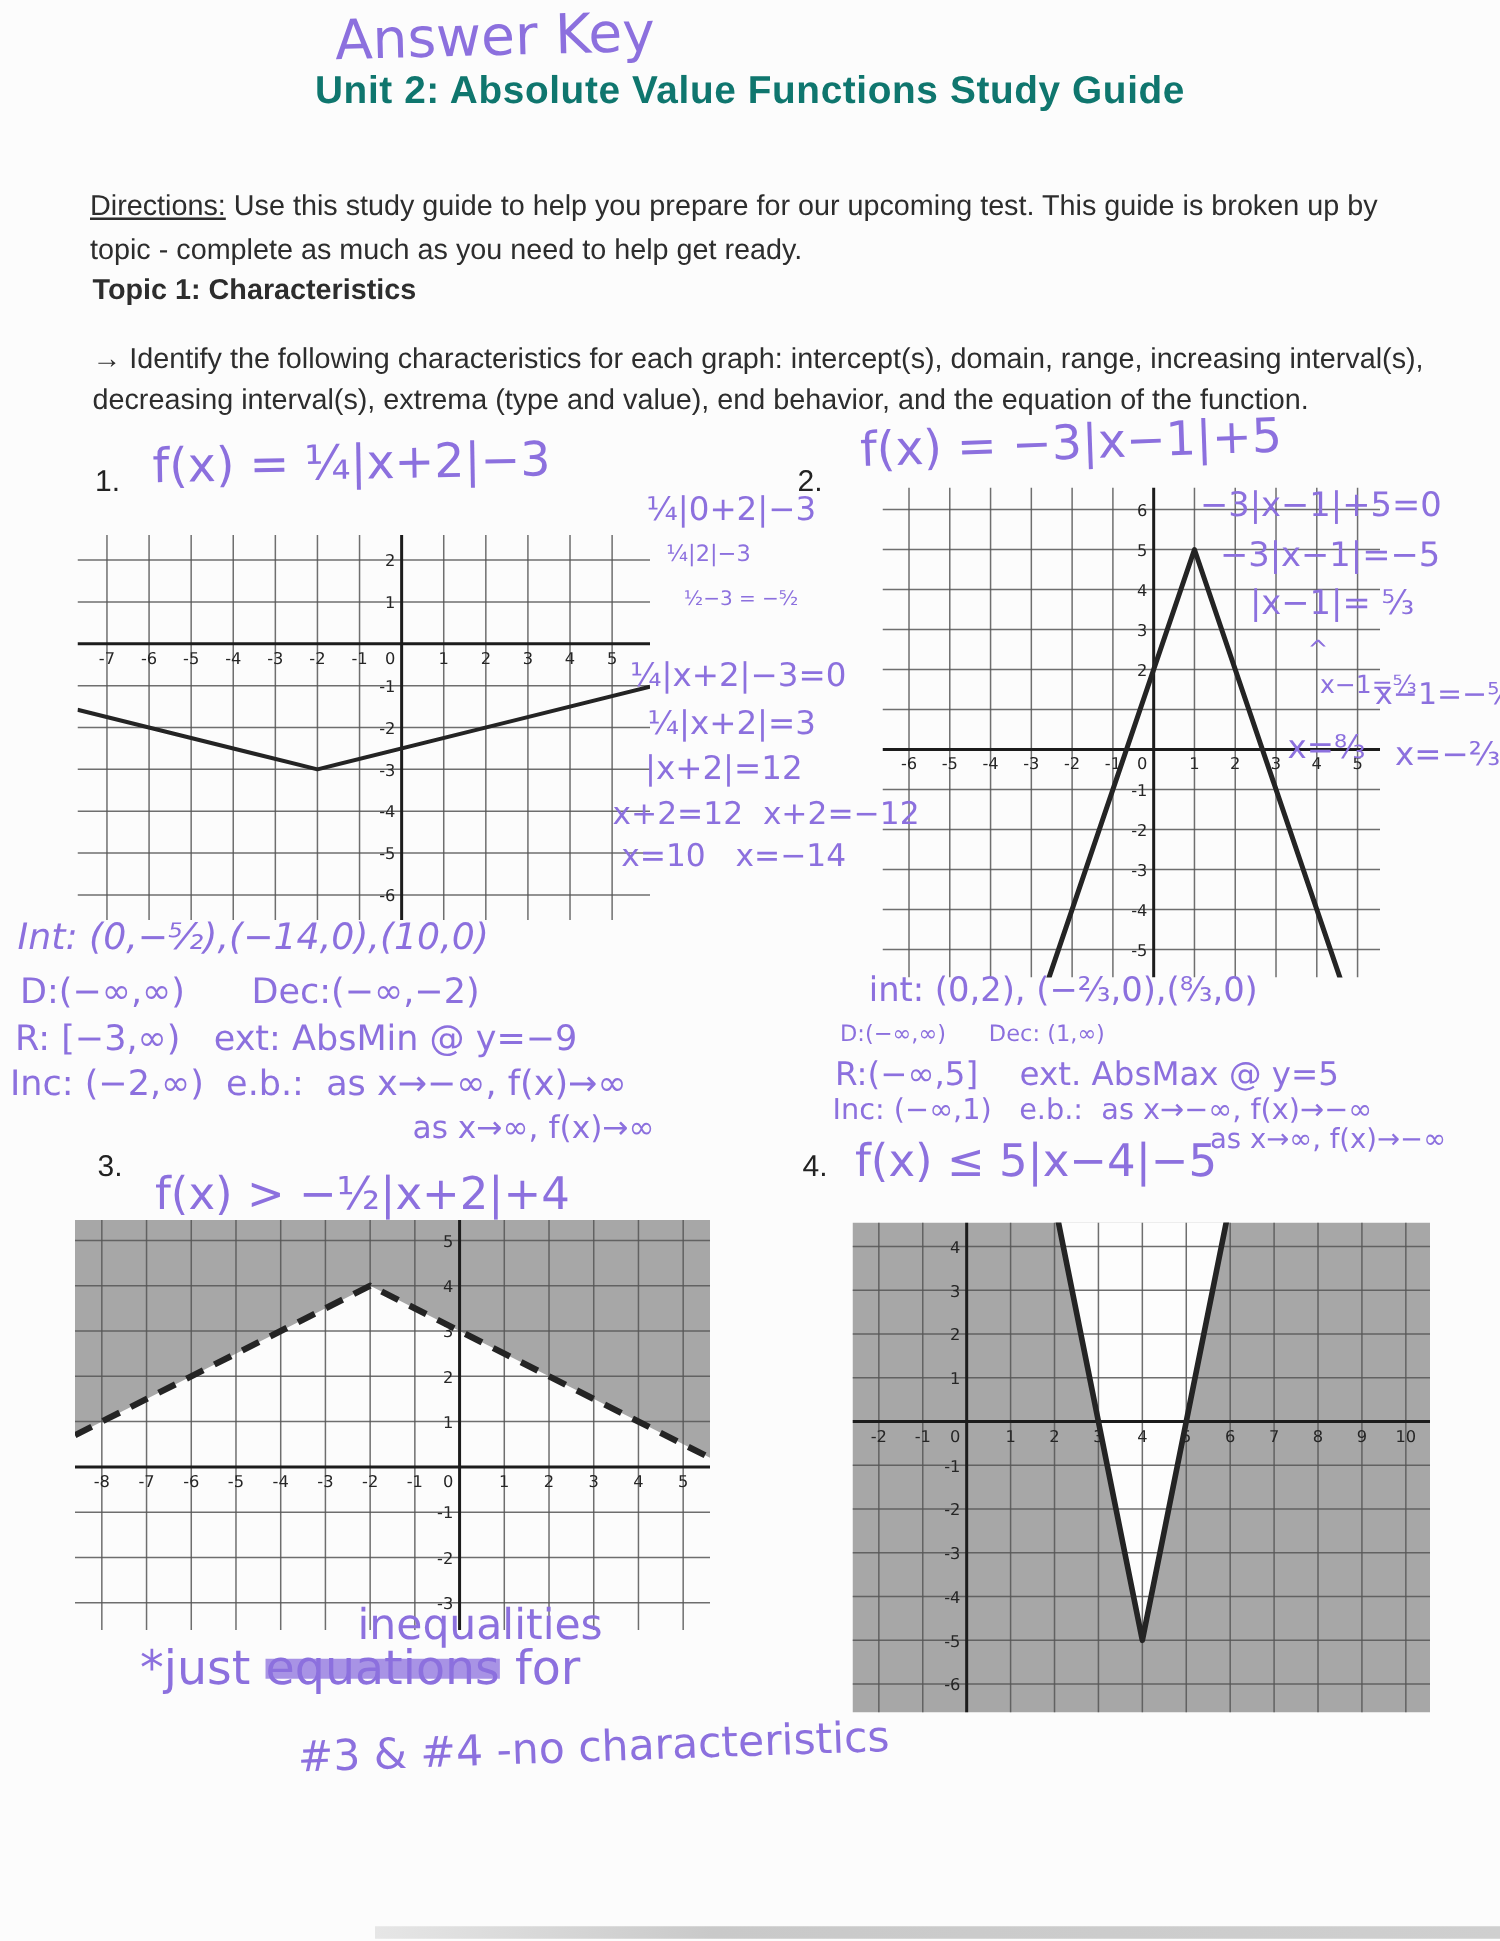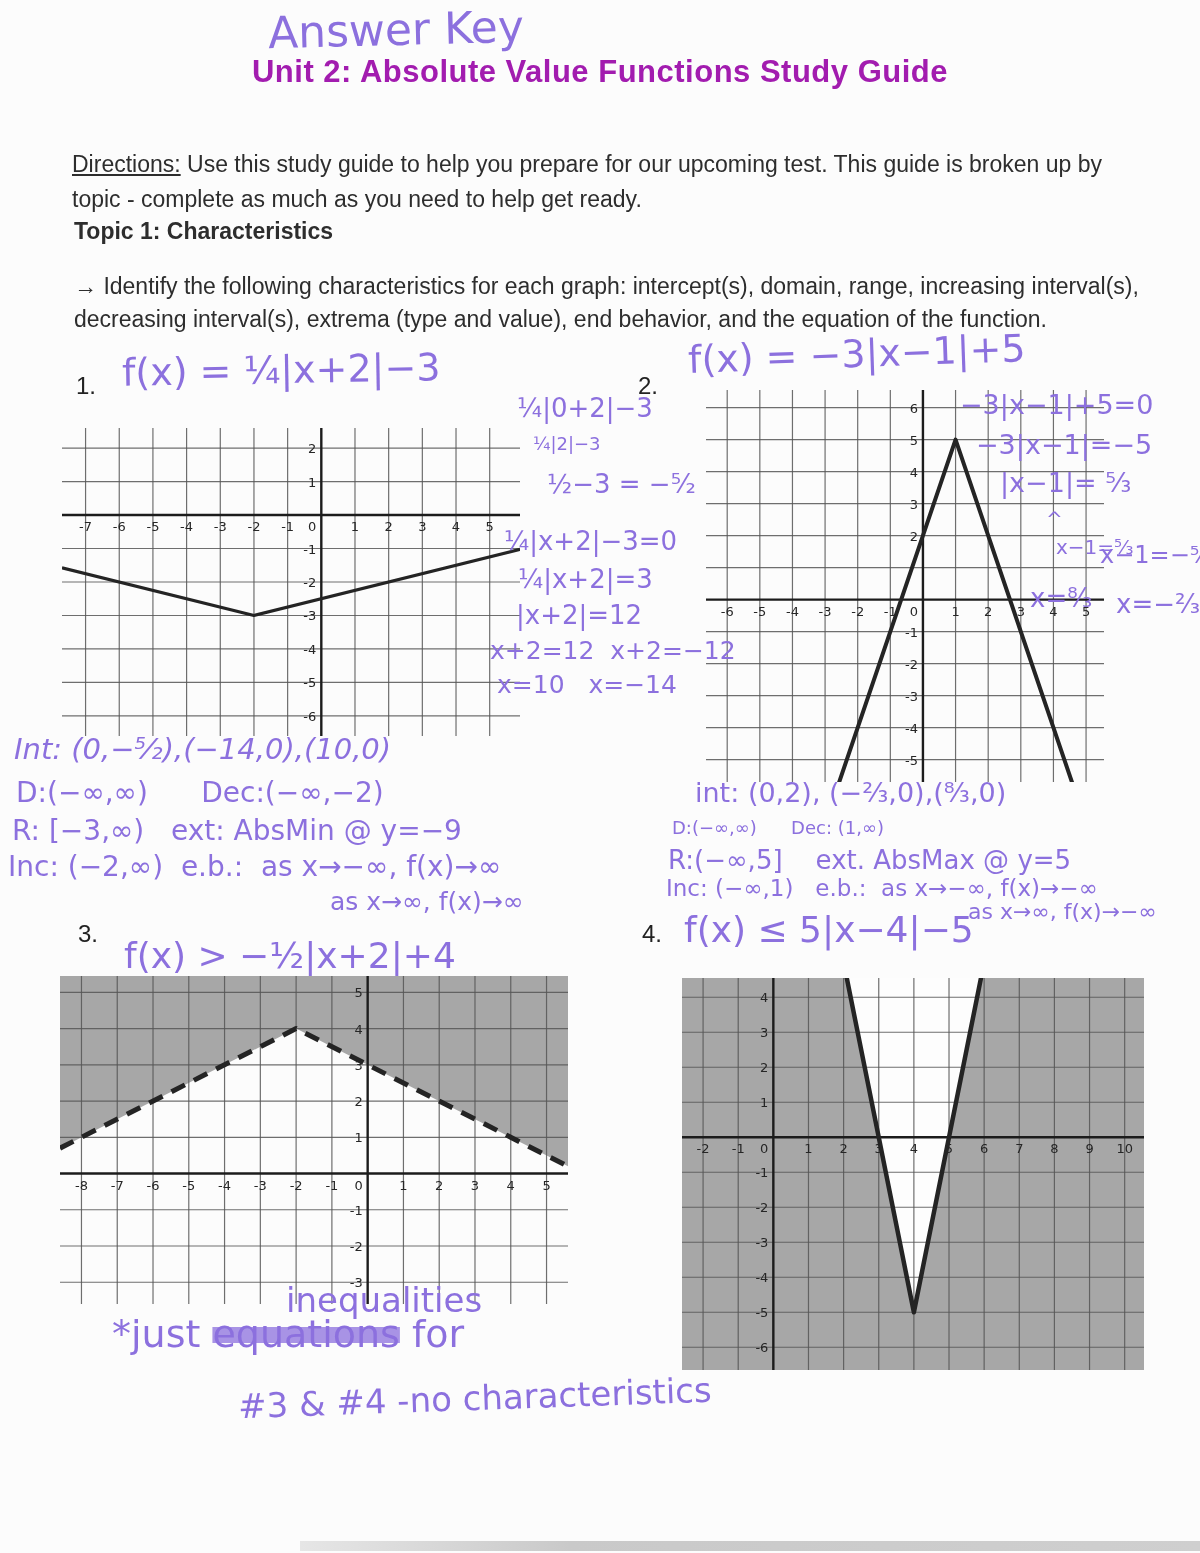--- a/index.html
+++ b/index.html
@@ -11,21 +11,21 @@
   .abs{position:absolute;}
   .print{color:#2d2d2d;}
   .hw{
     color:#8c70de;
     font-family:"DejaVu Sans",sans-serif;
     white-space:pre;
     line-height:1.1;
   }
   .title{
     left:0;right:0;top:54px;text-align:center;
-    font-size:31px;font-weight:bold;letter-spacing:.5px;color:#a21caf;
+    font-size:31px;font-weight:bold;letter-spacing:.5px;color:#0f766e;
   }
   .answer-key{left:268px;top:6px;font-size:44px;transform:rotate(-1.5deg);}
   .directions{left:72px;top:124px;width:1082px;font-size:23px;line-height:1.5;}
   .directions .u{text-decoration:underline;}
   .topic-heading{left:74px;top:218px;font-size:23px;font-weight:bold;}
   .topic-text{left:74px;top:247px;width:1072px;font-size:23px;line-height:1.43;}
   .pnum{font-size:24px;color:#222;}
   .eq{font-size:38px;}
   .eq34{font-size:36px;}
   .strike{
@@ -252,21 +252,21 @@
     <text x="86.34600760456274" y="269.25" text-anchor="end" font-size="13" fill="#262626" font-family="DejaVu Sans, sans-serif">-3</text>
     <text x="86.34600760456274" y="304.25" text-anchor="end" font-size="13" fill="#262626" font-family="DejaVu Sans, sans-serif">-4</text>
     <text x="86.34600760456274" y="339.25" text-anchor="end" font-size="13" fill="#262626" font-family="DejaVu Sans, sans-serif">-5</text>
     <text x="86.34600760456274" y="374.25" text-anchor="end" font-size="13" fill="#262626" font-family="DejaVu Sans, sans-serif">-6</text>
     <text x="86.34600760456274" y="175.25" text-anchor="end" font-size="13" fill="#262626" font-family="DejaVu Sans, sans-serif">0</text>
     <path d="M 0 -820.75 L 231.8783269961977 334.25 L 462 -812" fill="none" stroke="#242424" stroke-width="4.5" stroke-linejoin="round"></path>
   </svg>
 
 <div class="abs hw" style="left:517px;top:394px;font-size:26px;">¼|0+2|−3</div>
 <div class="abs hw" style="left:533px;top:434px;font-size:18px;">¼|2|−3</div>
-<div class="abs hw" style="left:547px;top:470px;font-size:26px;">½−3 = −⁵⁄₂</div>
+<div class="abs hw" style="left:547px;top:470px;font-size:16px;">½−3 = −⁵⁄₂</div>
 <div class="abs hw" style="left:504px;top:527px;font-size:26px;">¼|x+2|−3=0</div>
 <div class="abs hw" style="left:518px;top:565px;font-size:26px;">¼|x+2|=3</div>
 <div class="abs hw" style="left:516px;top:601px;font-size:26px;">|x+2|=12</div>
 <div class="abs hw" style="left:490px;top:637px;font-size:25px;">x+2=12  x+2=−12</div>
 <div class="abs hw" style="left:497px;top:671px;font-size:25px;">x=10   x=−14</div>
 
 <div class="abs hw" style="left:960px;top:390px;font-size:27px;">−3|x−1|+5=0</div>
 <div class="abs hw" style="left:976px;top:430px;font-size:27px;">−3|x−1|=−5</div>
 <div class="abs hw" style="left:1000px;top:468px;font-size:27px;">|x−1|= ⁵⁄₃</div>
 <div class="abs hw" style="left:1046px;top:508px;font-size:20px;">^</div>

